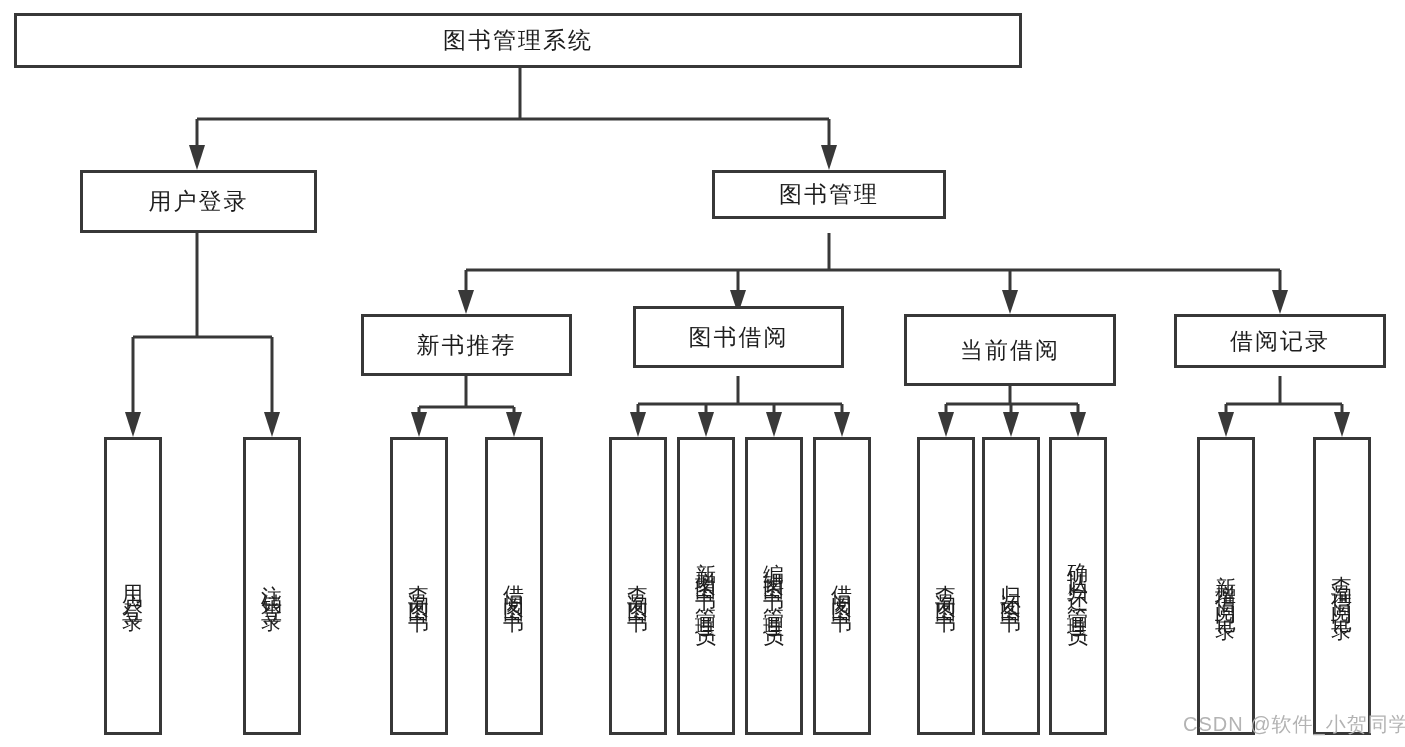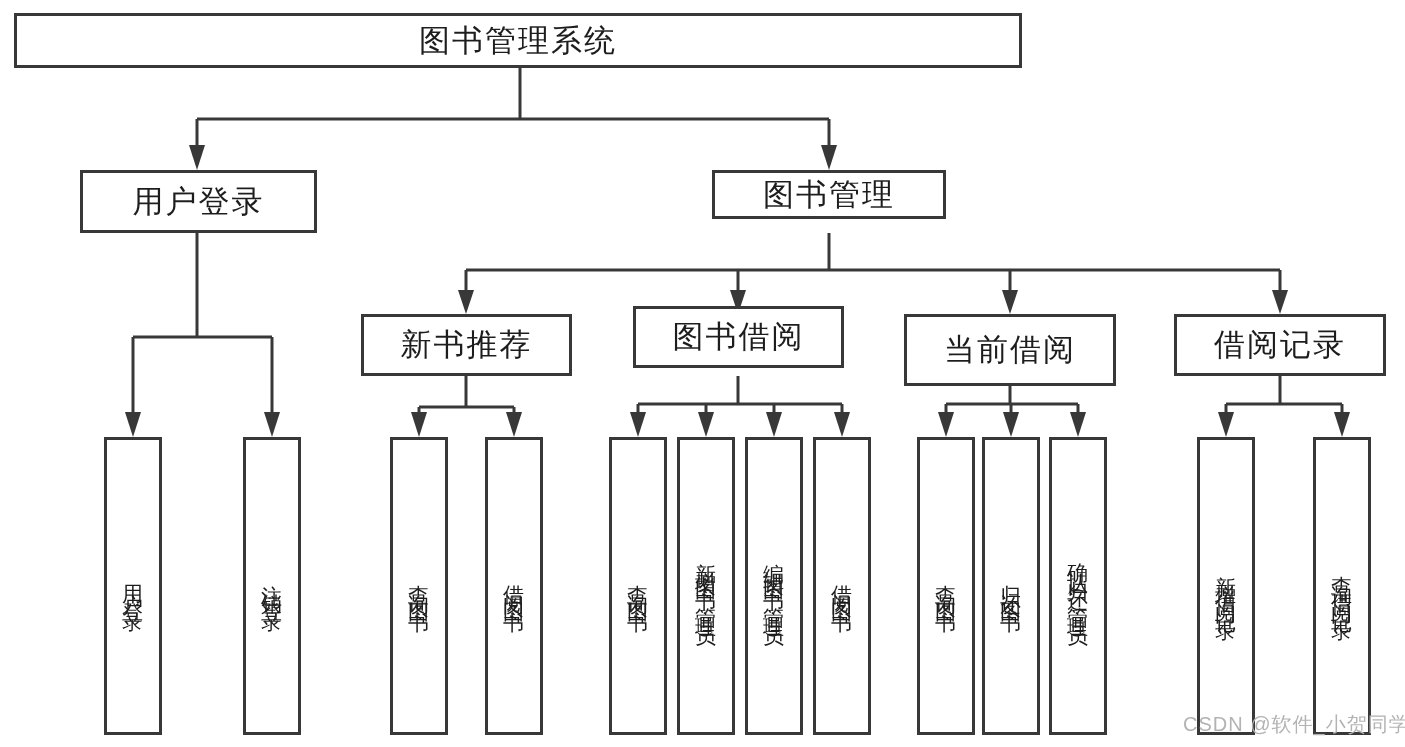--- a/index.html
+++ b/index.html
@@ -26,21 +26,21 @@
     position: absolute;
     box-sizing: border-box;
     background: #ffffff;
     border: 3px solid #383838;
     display: flex;
     align-items: center;
     justify-content: center;
     color: #1d1d1d;
   }
   .hbox {
-    font-size: 31px;
+    font-size: 23px;
     letter-spacing: 2px;
     white-space: nowrap;
   }
   .root-box {
     border-width: 3px;
   }
   .vbox {
     writing-mode: vertical-rl;
     text-orientation: mixed;
     font-size: 21px;
@@ -147,21 +147,21 @@
 
   <div class="node hbox" style="left:361px; top:314px; width:211px; height:62px;text-align:center;">
     <span>新书推荐</span>
   </div>
   <div class="node hbox" style="left:633px; top:306px; width:211px; height:62px;">
     <span>图书借阅</span>
   </div>
   <div class="node hbox" style="left:904px; top:314px; width:212px; height:72px;">
     <span>当前借阅</span>
   </div>
-  <div class="node hbox" style="left:1174px; top:314px; width:212px; height:62px;">
+  <div class="node hbox" style="left:1174px; top:314px; width:212px; height:54px;">
     <span>借阅记录</span>
   </div>
 
   <div class="node vbox" style="left:104px; top:437px; width:58px; height:298px;">
     <span>用户登录</span>
   </div>
   <div class="node vbox" style="left:243px; top:437px; width:58px; height:298px;">
     <span>注销登录</span>
   </div>
 

